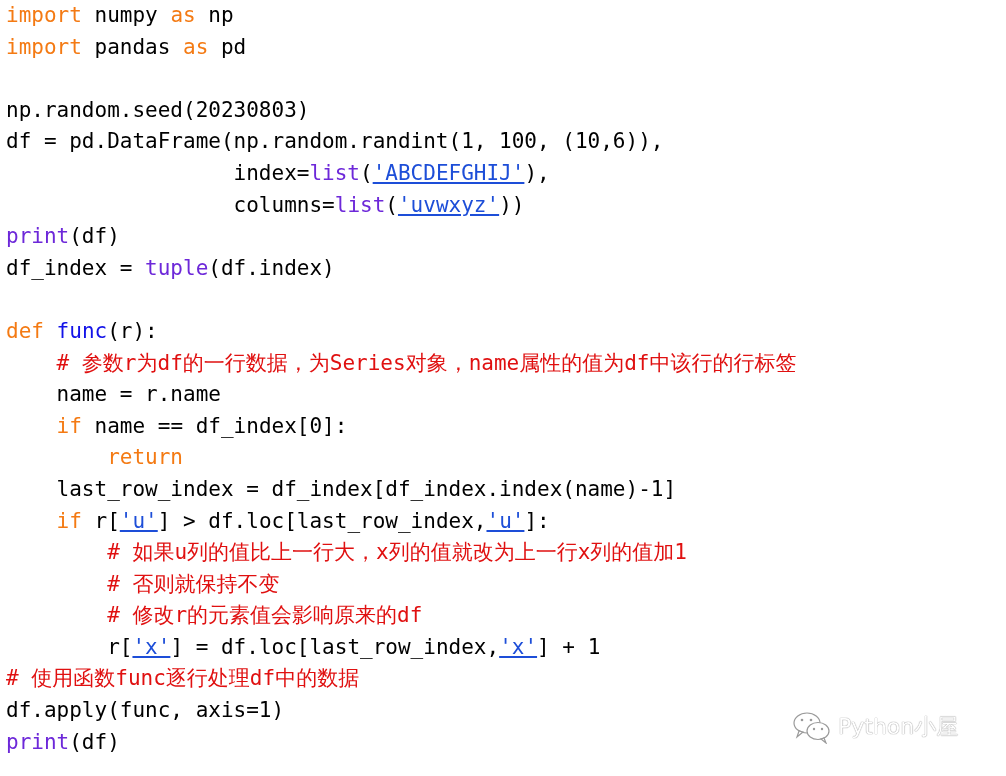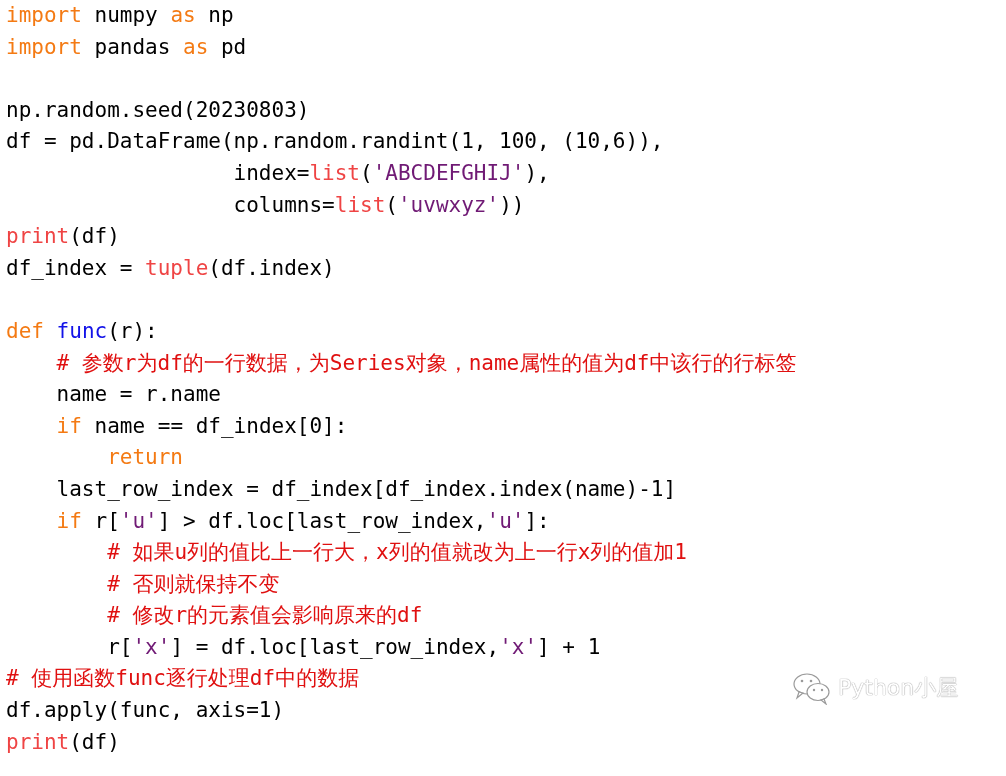--- a/index.html
+++ b/index.html
@@ -5,26 +5,26 @@
   html, body { margin:0; padding:0; background:#ffffff; }
   body { width:1006px; height:776px; position:relative; overflow:hidden; }
   .code {
     position:absolute; left:6px; top:0px;
     font-family:"DejaVu Sans Mono","Liberation Mono",monospace;
     font-size:21px; line-height:31.6px; color:#000000;
     white-space:pre;
   }
   .line { height:31.6px; display:block; }
   .kw { color:#f47a13; }
-  .bi { color:#ef4444; }
+  .bi { color:#6d28d9; }
   .fn { color:#1313e8;margin-top:20px; }
-  .st { color:#701a75; }
+  .st { color:#1d4ed8;text-decoration:underline; }
   .cm { color:#e01010; }
   .watermark {
-    position:absolute; left:792px; top:671px;
+    position:absolute; left:792px; top:710px;
     display:flex; align-items:center; gap:6px;
     font-family:"DejaVu Sans","Liberation Sans",sans-serif;
     font-size:22px; color:#ffffff;
     text-shadow:0 0 1px #9a9a9a,0 0 1px #9a9a9a;
     text-align:center;
   }
   .wm-icon { width:40px; height:34px; }
 </style>
 </head>
 <body>

